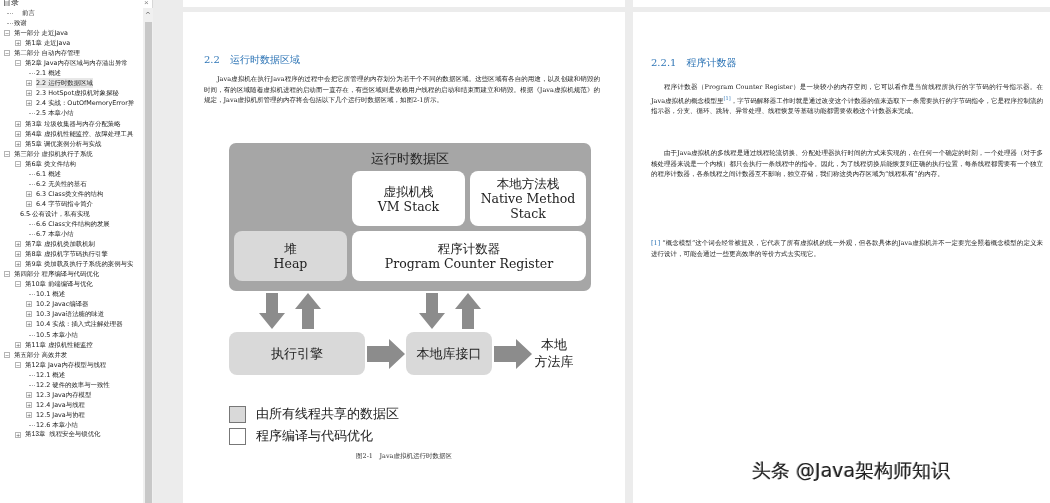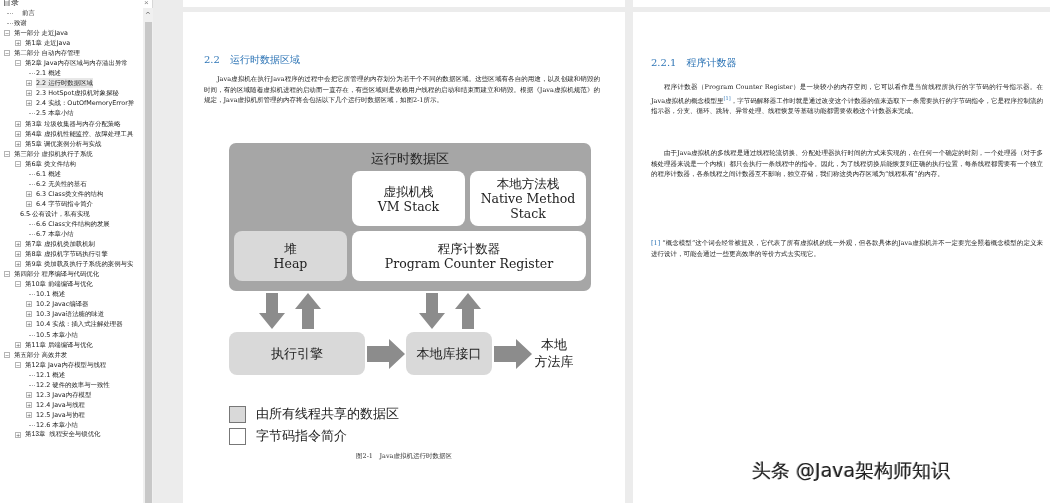--- a/index.html
+++ b/index.html
@@ -187,21 +187,21 @@
         <div class="toc-item">
           <span class="exp" style="left: 26px;">+</span>
           <span class="txt" style="left: 36px;">10.4 实战：插入式注解处理器</span>
         </div>
         <div class="toc-item">
           <span class="line" style="left: 29px; width: 6px;"></span>
           <span class="txt" style="left: 36px;">10.5 本章小结</span>
         </div>
         <div class="toc-item">
           <span class="exp" style="left: 15px;">+</span>
-          <span class="txt" style="left: 25px;">第11章 后端编译与优化</span>
+          <span class="txt" style="left: 25px;">第11章 虚拟机性能监控</span>
         </div>
         <div class="toc-item">
           <span class="exp" style="left: 4px;">−</span>
           <span class="txt" style="left: 14px;">第五部分 高效并发</span>
         </div>
         <div class="toc-item">
           <span class="exp" style="left: 15px;">−</span>
           <span class="txt" style="left: 25px;">第12章 Java内存模型与线程</span>
         </div>
         <div class="toc-item">
@@ -294,21 +294,21 @@
         <div>方法库</div>
       </div>
 
       <div id="legend">
         <div class="legend-row">
           <span class="legend-sw" style="background:#d9d9d9;"></span>
           <span class="legend-txt">由所有线程共享的数据区</span>
         </div>
         <div class="legend-row">
           <span class="legend-sw" style="background:#ffffff;"></span>
-          <span class="legend-txt">字节码指令简介</span>
+          <span class="legend-txt">程序编译与代码优化</span>
         </div>
       </div>
     </div>
 
     <div id="fig-caption">图2-1　Java虚拟机运行时数据区</div>
   </div>
 
   <div class="page" id="page-right">
     <div class="h2" style="left:18px; top:44px;">2.2.1　程序计数器</div>
     <div class="para" style="left:18px; top:70px; width:392px;"><span>程序计数器（Program Counter Register）是一块较小的内存空间，它可以看作是当前线程所执行的字节码的行号指示器。在Java虚拟机的概念模型里</span><sup>[1]</sup><span>，字节码解释器工作时就是通过改变这个计数器的值来选取下一条需要执行的字节码指令，它是程序控制流的指示器，分支、循环、跳转、异常处理、线程恢复等基础功能都需要依赖这个计数器来完成。</span></div>

